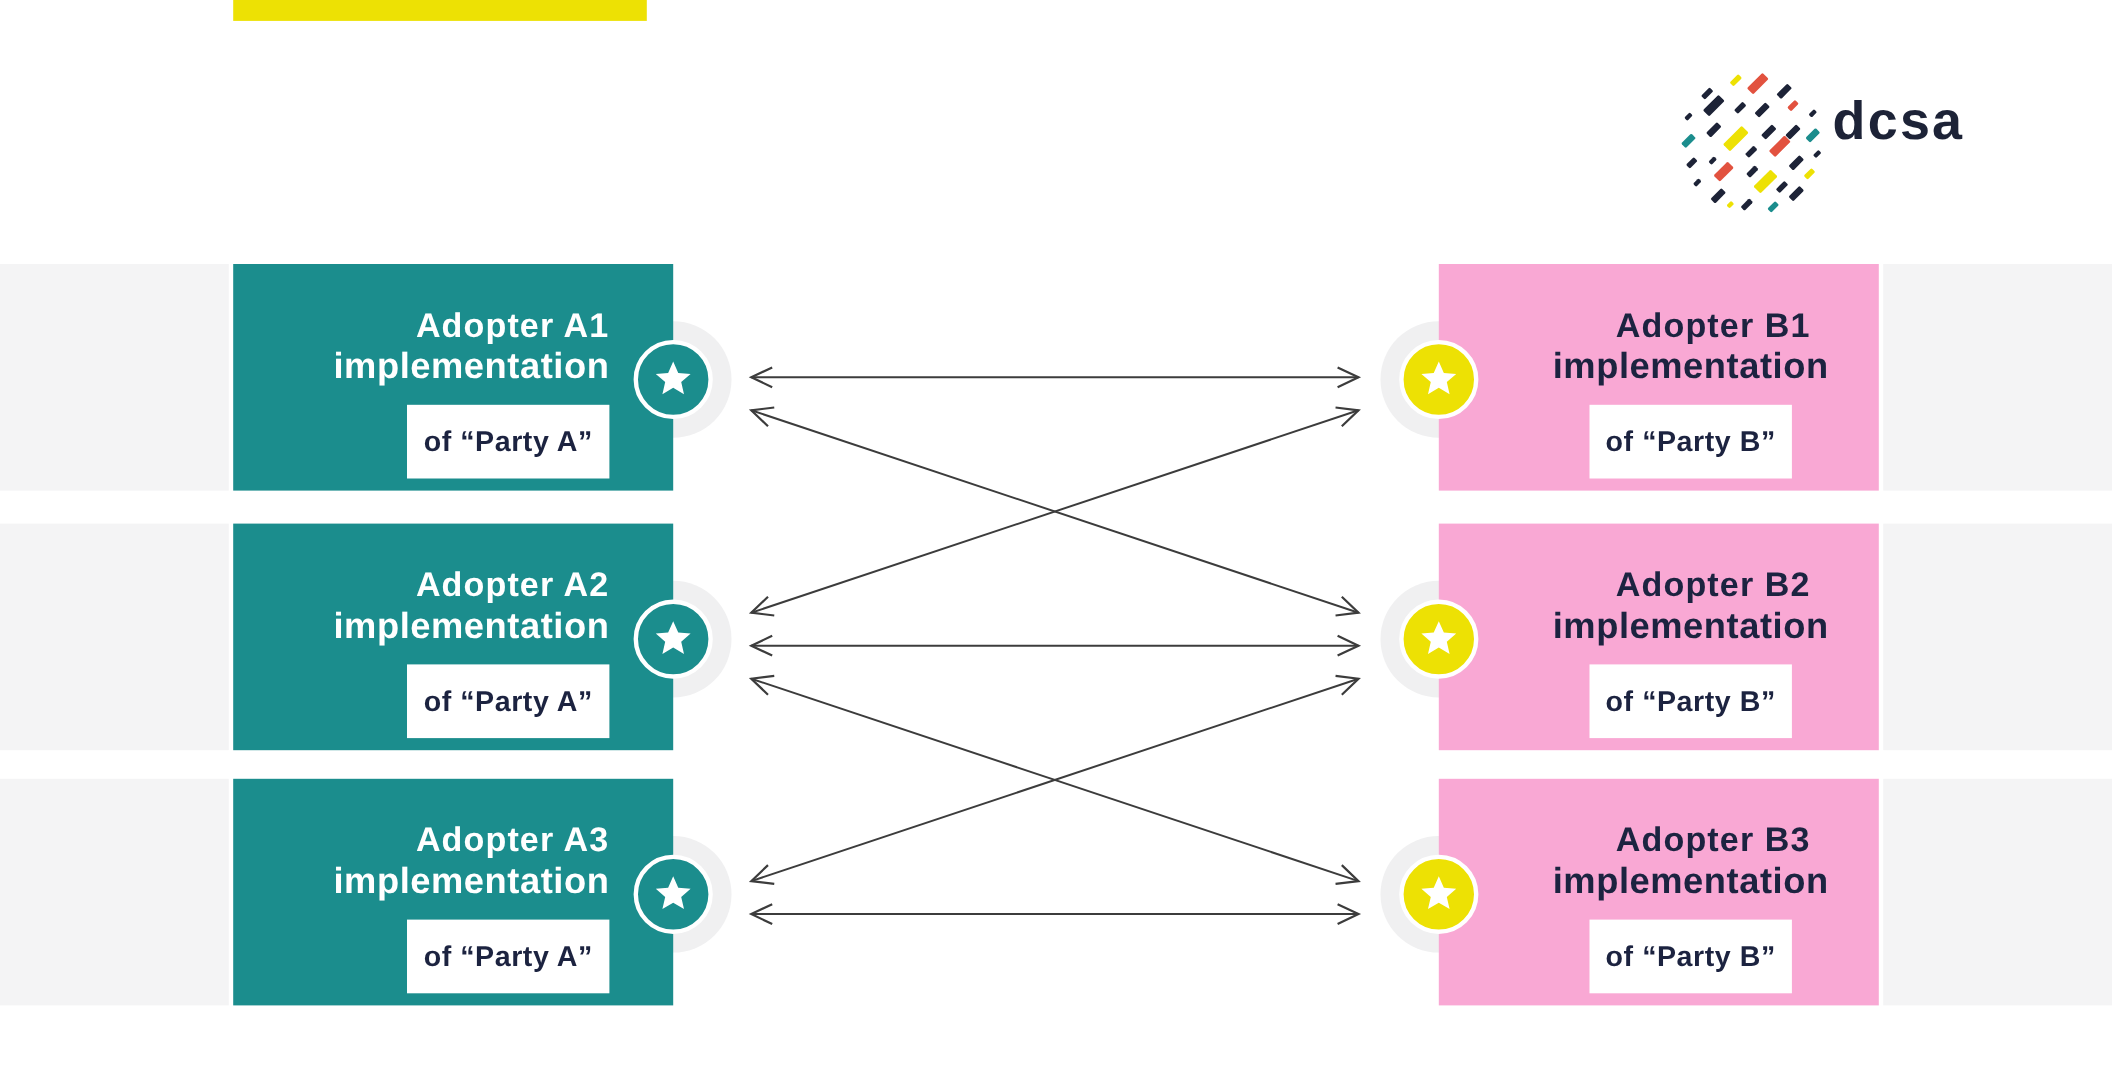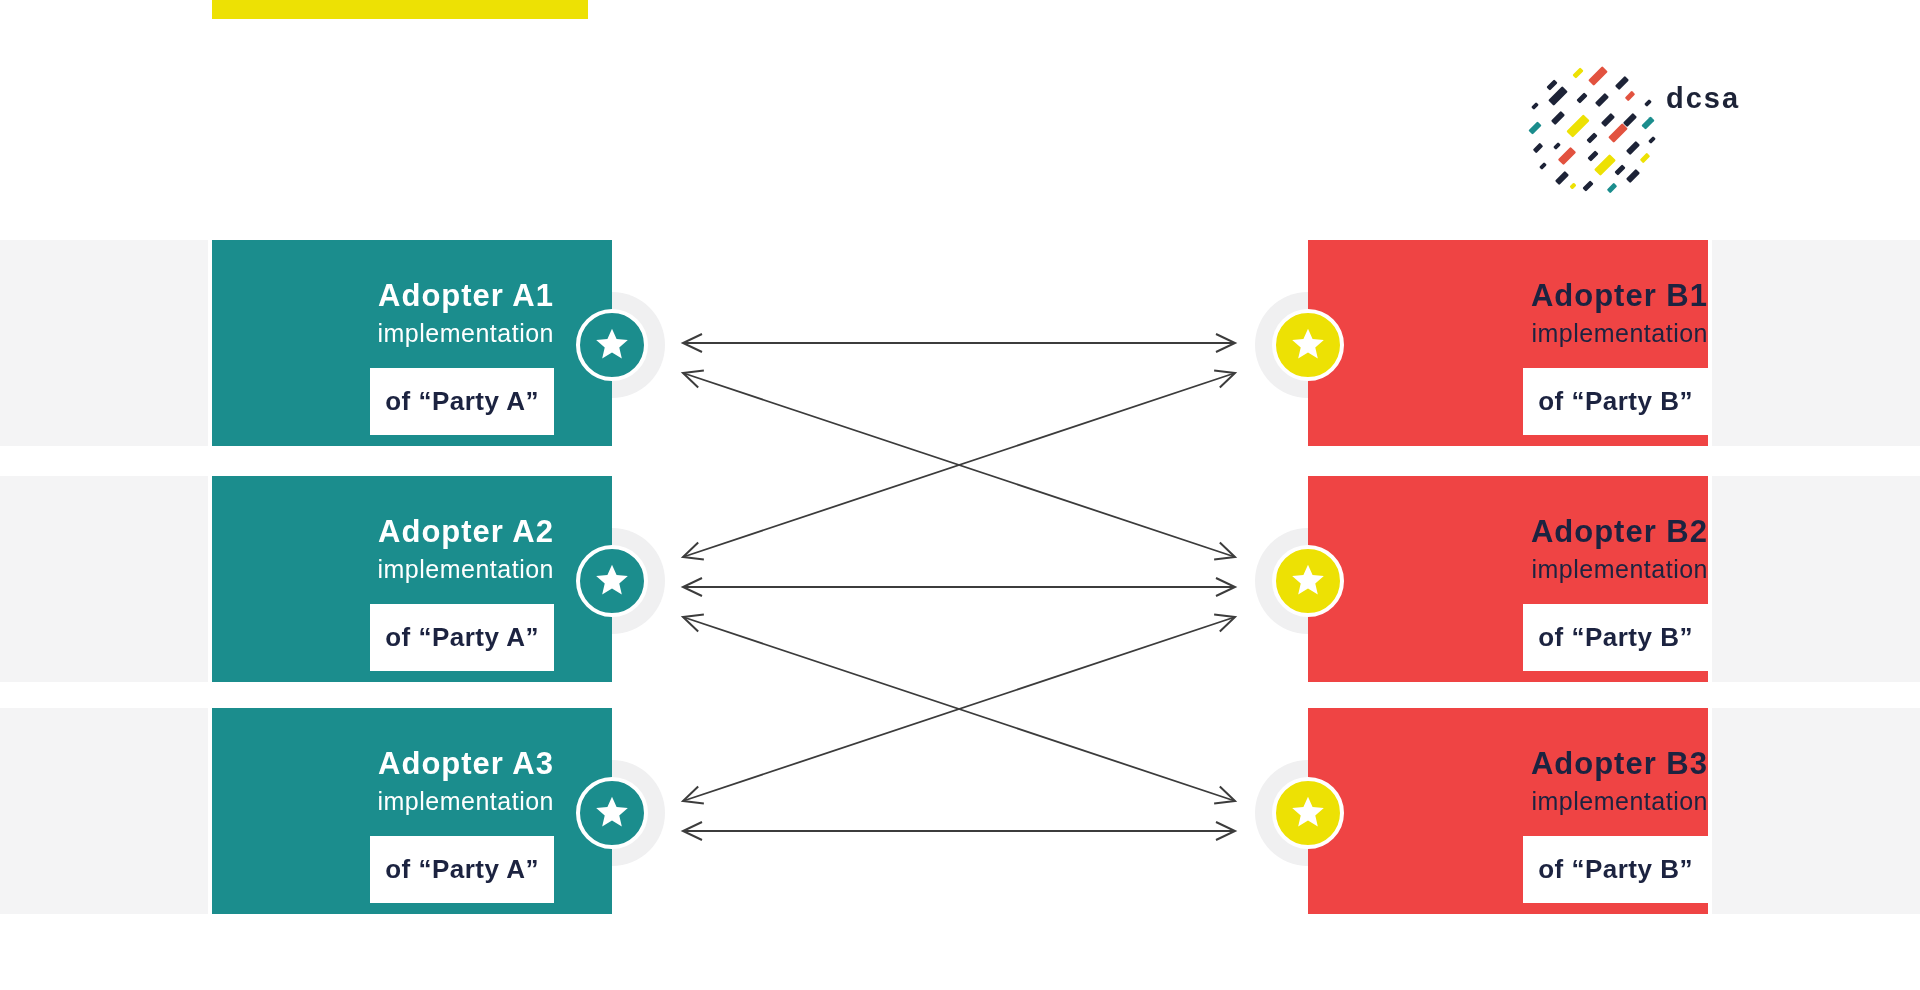--- a/index.html
+++ b/index.html
@@ -6,37 +6,37 @@
   #canvas{
     position:relative;width:1920px;height:990px;overflow:hidden;background:#ffffff;
     font-family:"Liberation Sans","DejaVu Sans",sans-serif;
   }
   
   .top-bar{position:absolute;left:212px;top:0;width:376px;height:19px;background:#ede104;}
 
   
   .logo{position:absolute;left:1520px;top:58px;width:420px;height:160px;}
   .logo-dashes{position:absolute;left:0;top:0;width:150px;height:150px;}
-  .logo-text{position:absolute;left:146px;top:24px;font-size:29px;font-weight:bold;
+  .logo-text{position:absolute;left:146px;top:24px;font-size:49px;font-weight:bold;
     color:#1d2337;letter-spacing:2px;}
 
   
   .row{position:absolute;left:0;width:1920px;height:206px;}
   .row-1{top:240px;} .row-2{top:476px;} .row-3{top:708px;}
   .band{position:absolute;top:0;height:206px;background:#f4f4f5;}
   .band-left{left:0;width:208px;}
   .band-right{left:1712px;width:208px;}
 
   
   .box{position:absolute;top:0;height:206px;width:400px;display:flex;flex-direction:column;
     box-sizing:border-box;z-index:2;}
   .box-a{left:212px;background:#1b8d8d;align-items:flex-end;padding:38px 58px 0 0;}
-  .box-b{left:1308px;background:#ef4444;align-items:flex-end;padding:38px 0 0 58px;}
+  .box-b{left:1308px;background:#f9a8d4;align-items:center;padding:38px 0 0 58px;}
   .box-title{font-size:31px;font-weight:bold;line-height:36px;letter-spacing:1px;white-space:nowrap;margin-left:41px;}
-  .box-subtitle{font-size:25px;font-weight:normal;line-height:30px;margin-top:4px;letter-spacing:0.5px;white-space:nowrap;}
+  .box-subtitle{font-size:33px;font-weight:bold;line-height:30px;margin-top:4px;letter-spacing:0.5px;white-space:nowrap;}
   .box-a .box-title,.box-a .box-subtitle{color:#ffffff;}
   .box-b .box-title,.box-b .box-subtitle{color:#1c2340;}
   .box-label{margin-top:20px;background:#ffffff;color:#1c2340;font-size:26px;font-weight:bold;
     padding:18px 15px;letter-spacing:0.5px;white-space:nowrap;}
 
   
   .halo{position:absolute;top:52px;width:106px;height:106px;border-radius:50%;
     background:#f0f0f1;z-index:1;}
   .halo-a{left:559px;}   
   .halo-b{left:1255px;}  

